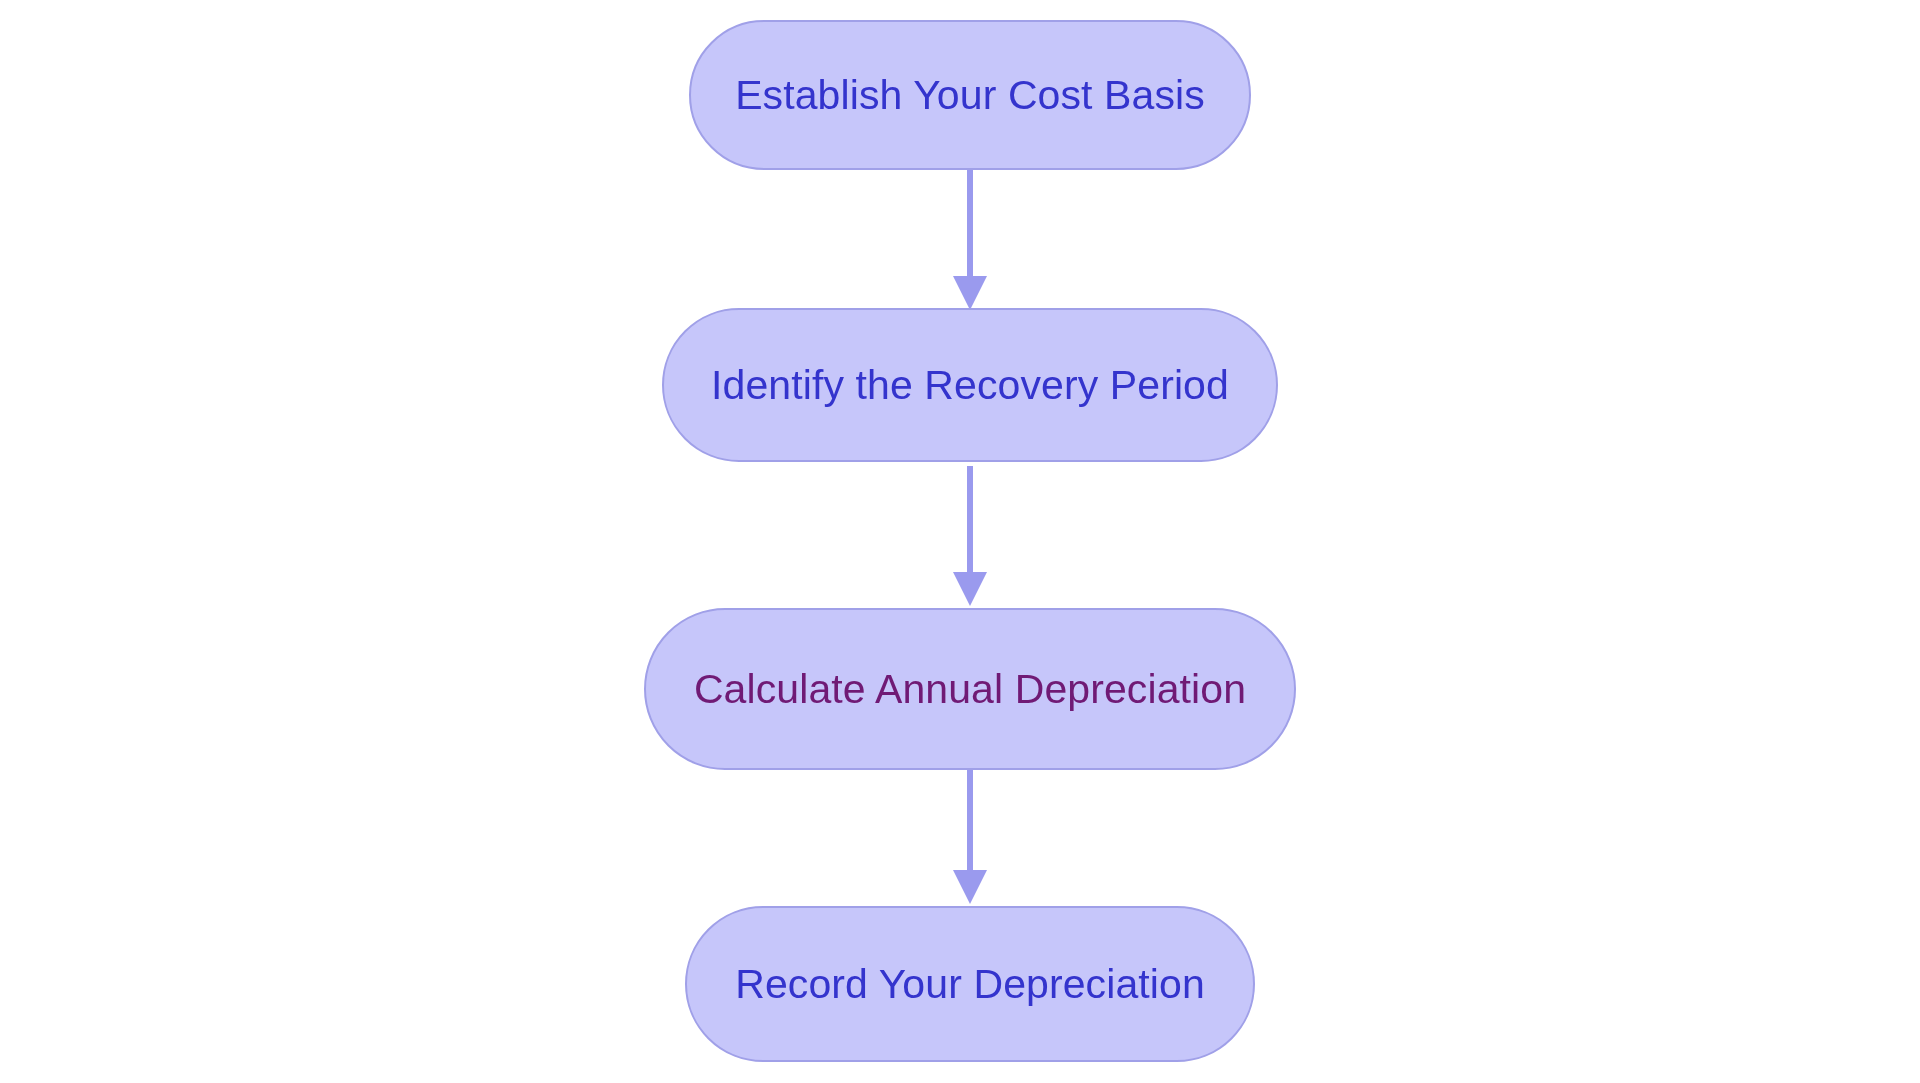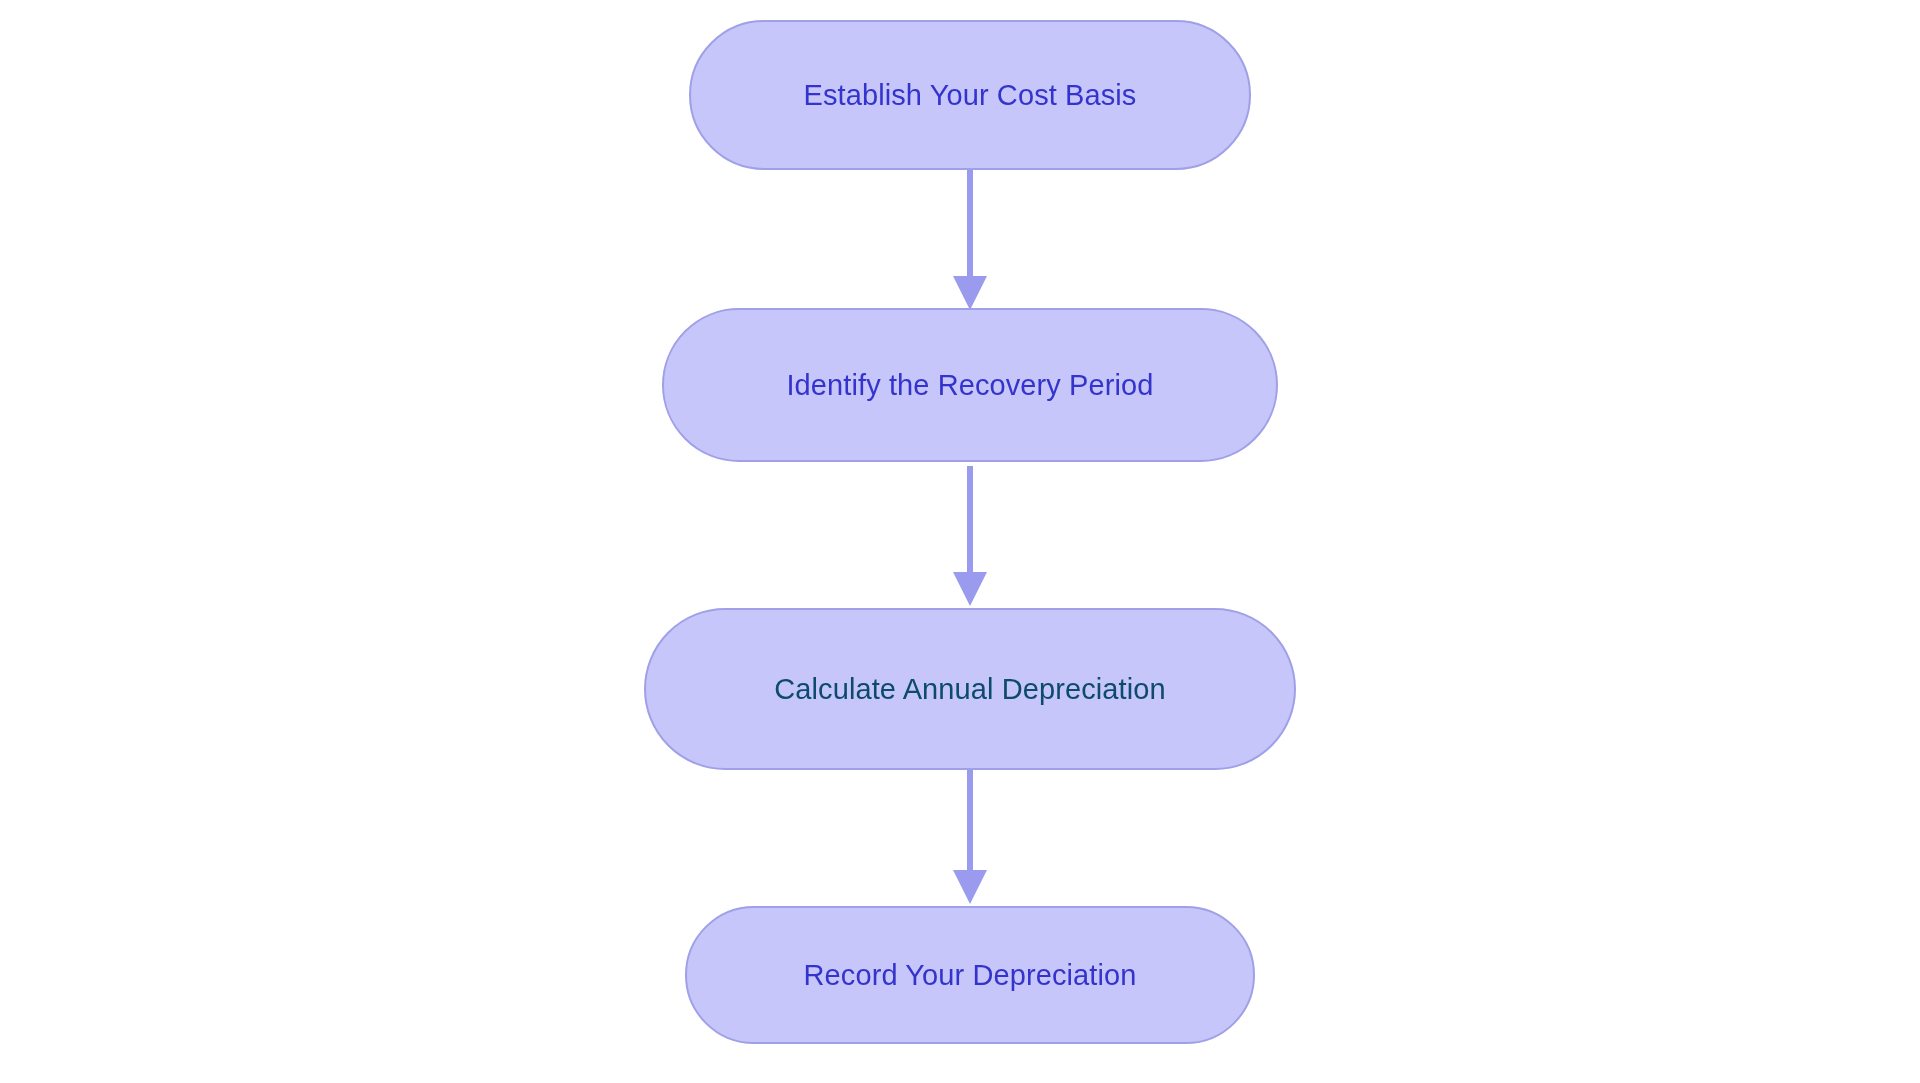--- a/index.html
+++ b/index.html
@@ -31,21 +31,21 @@
     background: #c6c6fa;
     border: 2px solid #a0a0e8;
     border-radius: 999px;
     transform: translateX(-50%);
   }
 
   .flow-node-label {
     color: #3434cd;
     font-family: "Liberation Sans", sans-serif;
     font-weight: 400;
-    font-size: 29px;
+    font-size: 41px;
     line-height: 1;
     letter-spacing: 0.1px;
     white-space: nowrap;
     user-select: none;
   }
 
   .flow-connector {
     position: absolute;
     transform: translateX(-50%);
     overflow: visible;
@@ -79,25 +79,25 @@
   <div class="flow-node" style="left: 970px; top: 308px; width: 616px; height: 154px; background: rgb(198, 198, 250); border-color: rgb(160, 160, 232);">
     <span class="flow-node-label" style="color: rgb(52, 52, 205);">Identify the Recovery Period</span>
   </div>
 
   <svg class="flow-connector" viewBox="0 0 40 142" preserveAspectRatio="none" style="left: 970px; top: 466px; width: 40px; height: 142px;">
     <line class="connector-line" x1="20" y1="0" x2="20" y2="108" style="stroke: rgb(154, 154, 238);"></line>
     <polygon class="connector-head" points="3,106 37,106 20,140" style="fill: rgb(154, 154, 238);"></polygon>
   </svg>
 
   <div class="flow-node" style="left: 970px; top: 608px; width: 652px; height: 162px; background: rgb(198, 198, 250); border-color: rgb(160, 160, 232);">
-    <span class="flow-node-label" style="color: #0c4a6e;">Calculate Annual Depreciation</span>
+    <span class="flow-node-label" style="color: #701a75;">Calculate Annual Depreciation</span>
   </div>
 
   <svg class="flow-connector" viewBox="0 0 40 136" preserveAspectRatio="none" style="left: 970px; top: 770px; width: 40px; height: 136px;">
     <line class="connector-line" x1="20" y1="0" x2="20" y2="102" style="stroke: rgb(154, 154, 238);"></line>
     <polygon class="connector-head" points="3,100 37,100 20,134" style="fill: rgb(154, 154, 238);"></polygon>
   </svg>
 
-  <div class="flow-node" style="left: 970px; top: 906px; width: 570px; height: 138px; background: rgb(198, 198, 250); border-color: rgb(160, 160, 232);">
+  <div class="flow-node" style="left: 970px; top: 906px; width: 570px; height: 156px; background: rgb(198, 198, 250); border-color: rgb(160, 160, 232);">
     <span class="flow-node-label" style="color: rgb(52, 52, 205);">Record Your Depreciation</span>
   </div>
 
 </div>
 
 </body></html>

